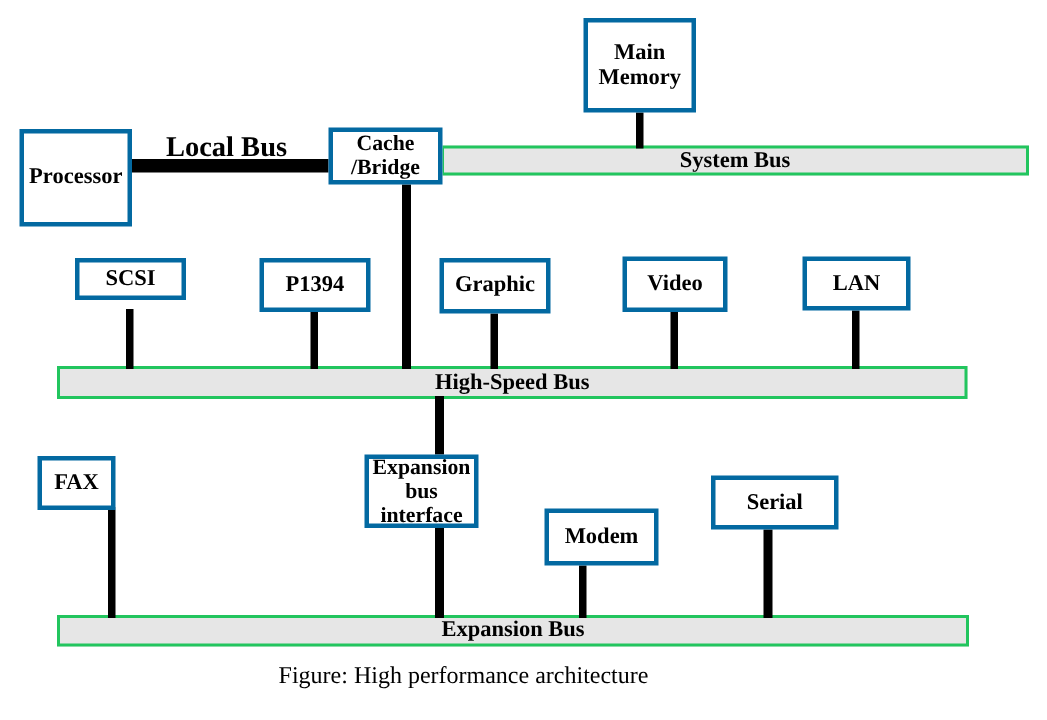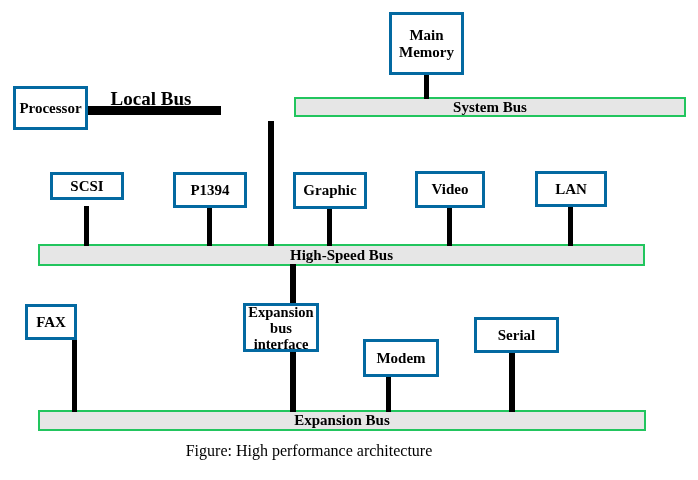--- a/index.html
+++ b/index.html
@@ -23,21 +23,21 @@
   .floating-label{
     position:absolute;font-weight:bold;font-size:19px;color:#000;
     text-align:center;z-index:4;white-space:nowrap;
   }
   .caption{
     position:absolute;font-size:16px;color:#000;white-space:nowrap;
     transform:translateX(-50%);z-index:4;
   }
   
   #n-main-memory{left:389px;top:12px;width:75px;height:63px;}
-  #n-processor{left:13px;top:86px;width:75px;height:44px;}
+  #n-processor{left:13px;top:86px;width:75px;height:65px;}
   #n-cache-bridge{left:219px;top:85px;width:76px;height:38px;}
   #n-scsi{left:50px;top:172px;width:74px;height:28px;}
   #n-p1394{left:173px;top:172px;width:74px;height:36px;}
   #n-graphic{left:293px;top:172px;width:74px;height:37px;}
   #n-video{left:415px;top:171px;width:70px;height:37px;}
   #n-lan{left:535px;top:171px;width:72px;height:36px;}
   #n-fax{left:25px;top:304px;width:52px;height:36px;}
   #n-exp-if{left:243px;top:303px;width:76px;height:49px;}
   #n-modem{left:363px;top:339px;width:76px;height:38px;}
   #n-serial{left:474px;top:317px;width:85px;height:36px;}
@@ -93,20 +93,24 @@
 
   <div class="floating-label" id="l-localbus">Local Bus</div>
 
   <div class="box" id="n-main-memory">
     <span>Main
 Memory</span>
   </div>
   <div class="box" id="n-processor">
     <span>Processor</span>
   </div>
+  <div class="box small" id="n-cache-bridge">
+    <span>Cache
+/Bridge</span>
+  </div>
   <div class="box" id="n-scsi">
     <span>SCSI</span>
   </div>
   <div class="box" id="n-p1394">
     <span>P1394</span>
   </div>
   <div class="box" id="n-graphic">
     <span>Graphic</span>
   </div>
   <div class="box" id="n-video">

